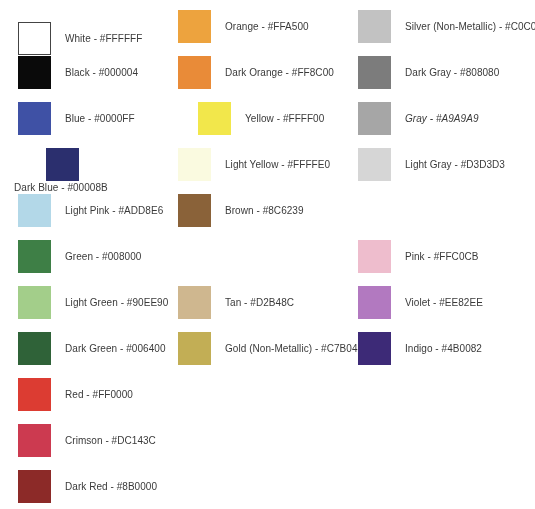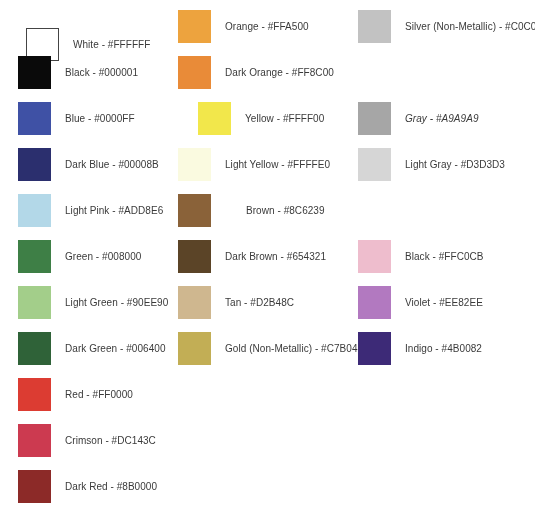--- a/index.html
+++ b/index.html
@@ -52,33 +52,33 @@
     color: #3A3A3A;
     white-space: nowrap;
     letter-spacing: 0.05px;
   }
 </style>
 </head>
 <body>
 
 <div id="color-chart">
   <div class="color-column" id="column-1">
-      <div class="color-entry" style="top: 28px; margin-left: 8px;">
+      <div class="color-entry" style="top: 22px;">
         <div class="swatch-box" style="background: rgb(255, 255, 255); border: 1px solid rgb(68, 68, 68);"></div>
         <span class="color-label">White - #FFFFFF</span>
       </div>
       <div class="color-entry" style="top: 56px;">
         <div class="swatch-box" style="background: rgb(10, 10, 10);"></div>
-        <span class="color-label">Black - #000001</span>
+        <span class="color-label">Black - #000004</span>
       </div>
       <div class="color-entry" style="top: 102px;">
         <div class="swatch-box" style="background: rgb(63, 81, 165);"></div>
         <span class="color-label">Blue - #0000FF</span>
       </div>
-      <div class="color-entry" style="top: 148px;">
+      <div class="color-entry" style="top: 148px; flex-direction: column;">
         <div class="swatch-box" style="background: rgb(43, 47, 110);"></div>
         <span class="color-label">Dark Blue - #00008B</span>
       </div>
       <div class="color-entry" style="top: 194px;">
         <div class="swatch-box" style="background: rgb(179, 216, 232);"></div>
         <span class="color-label">Light Pink - #ADD8E6</span>
       </div>
       <div class="color-entry" style="top: 240px;">
         <div class="swatch-box" style="background: rgb(62, 127, 70);"></div>
         <span class="color-label">Green - #008000</span>
@@ -114,53 +114,53 @@
         <span class="color-label">Dark Orange - #FF8C00</span>
       </div>
       <div class="color-entry" style="top: 102px; margin-left: 20px;">
         <div class="swatch-box" style="background: rgb(242, 231, 75);"></div>
         <span class="color-label">Yellow - #FFFF00</span>
       </div>
       <div class="color-entry" style="top: 148px;">
         <div class="swatch-box" style="background: rgb(250, 250, 224);"></div>
         <span class="color-label">Light Yellow - #FFFFE0</span>
       </div>
-      <div class="color-entry" style="top: 194px; gap: 21px;">
+      <div class="color-entry" style="top: 194px;">
         <div class="swatch-box" style="background: rgb(138, 98, 57);"></div>
         <span class="color-label">Brown - #8C6239</span>
-      </div>
-      <div class="color-entry" style="top: 240px;">
-        <div class="swatch-box" style="background: rgb(91, 68, 39);"></div>
-        <span class="color-label">Dark Brown - #654321</span>
       </div>
       <div class="color-entry" style="top: 286px;">
         <div class="swatch-box" style="background: rgb(207, 183, 143);"></div>
         <span class="color-label">Tan - #D2B48C</span>
       </div>
       <div class="color-entry" style="top: 332px;">
         <div class="swatch-box" style="background: rgb(194, 174, 85);"></div>
         <span class="color-label">Gold (Non-Metallic) - #C7B04B</span>
       </div>
     </div>
   <div class="color-column" id="column-3">
       <div class="color-entry" style="top: 10px;">
         <div class="swatch-box" style="background: rgb(194, 194, 194);"></div>
         <span class="color-label">Silver (Non-Metallic) - #C0C0C0</span>
       </div>
+      <div class="color-entry" style="top: 56px;">
+        <div class="swatch-box" style="background: rgb(124, 124, 124);"></div>
+        <span class="color-label">Dark Gray - #808080</span>
+      </div>
       <div class="color-entry" style="top: 102px; font-style: italic;">
         <div class="swatch-box" style="background: rgb(166, 166, 166);"></div>
         <span class="color-label">Gray - #A9A9A9</span>
       </div>
       <div class="color-entry" style="top: 148px;">
         <div class="swatch-box" style="background: rgb(214, 214, 214);"></div>
         <span class="color-label">Light Gray - #D3D3D3</span>
       </div>
       <div class="color-entry" style="top: 240px;">
         <div class="swatch-box" style="background: rgb(238, 189, 205);"></div>
-        <span class="color-label">Black - #FFC0CB</span>
+        <span class="color-label">Pink - #FFC0CB</span>
       </div>
       <div class="color-entry" style="top: 286px;">
         <div class="swatch-box" style="background: rgb(178, 121, 192);"></div>
         <span class="color-label">Violet - #EE82EE</span>
       </div>
       <div class="color-entry" style="top: 332px;">
         <div class="swatch-box" style="background: rgb(61, 42, 119);"></div>
         <span class="color-label">Indigo - #4B0082</span>
       </div>
     </div>

